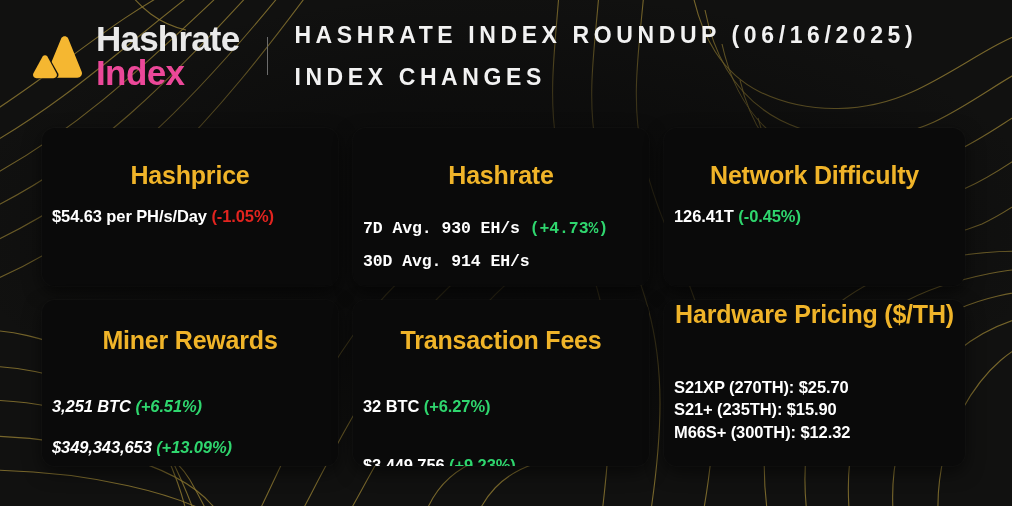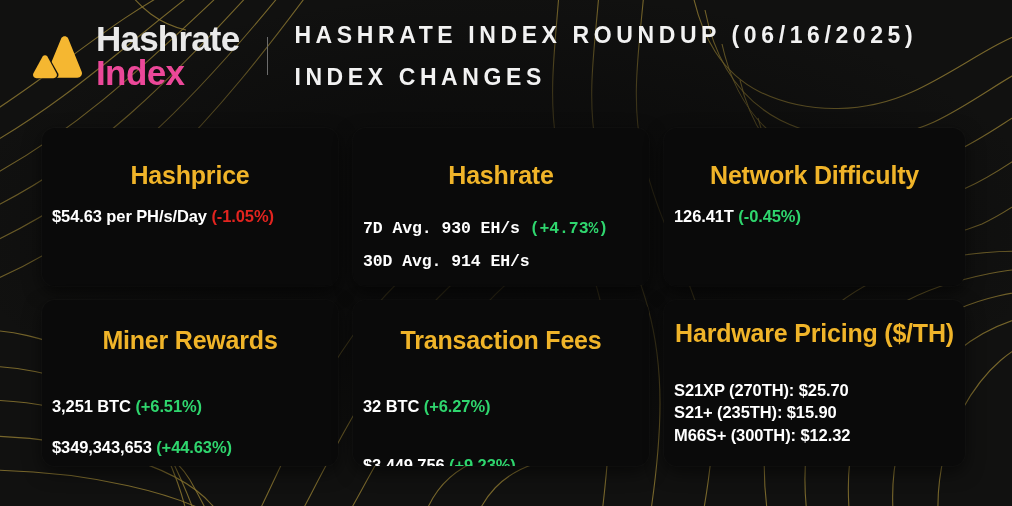--- a/index.html
+++ b/index.html
@@ -182,27 +182,27 @@
   #card-hashprice .card-title { margin-top: 33px; }
   #card-hashprice .metrics { margin-top: 16px; gap: 19px; }
 
   #card-hashrate .card-title { margin-top: 33px; }
   #card-hashrate .metrics { margin-top: 28px; gap: 14px; font-family: Liberation Mono, monospace; }
 
   #card-difficulty .card-title { margin-top: 33px; }
   #card-difficulty .metrics { margin-top: 16px; }
 
   #card-rewards .card-title { margin-top: 26px; }
-  #card-rewards .metrics { margin-top: 41px; gap: 22px; }
+  #card-rewards .metrics { margin-top: 41px; gap: 22px; font-style: italic; }
 
   #card-fees .card-title { margin-top: 26px; }
   #card-fees .metrics { margin-top: 41px; gap: 40px; }
 
-  #card-hardware .card-title { margin-top: 19px; }
-  #card-hardware .metrics { margin-top: 30px; }
+  #card-hardware .card-title { }
+  #card-hardware .metrics { margin-top: 46px; }
 </style>
 </head>
 <body>
 
 <div id="stage">
 
   <svg id="topo" viewBox="0 0 1012 506" preserveAspectRatio="none" aria-hidden="true">
     <path d="M-20,120 C60,70 110,20 190,-20"></path>
     <path d="M-20,150 C70,100 130,40 210,-20"></path>
     <path d="M-20,182 C80,130 150,60 235,-20"></path>
@@ -283,21 +283,21 @@
       <div class="card" id="card-difficulty">
         <div class="card-title">Network Difficulty</div>
         <div class="metrics">
           <div class="metric"><span>126.41T</span> <span class="chg up">(-0.45%)</span></div>
         </div>
       </div>
       <div class="card" id="card-rewards">
         <div class="card-title">Miner Rewards</div>
         <div class="metrics">
           <div class="metric"><span>3,251 BTC</span> <span class="chg up">(+6.51%)</span></div>
-          <div class="metric"><span>$349,343,653</span> <span class="chg up">(+44.63%)</span></div>
+          <div class="metric"><span>$349,343,653</span> <span class="chg up">(+13.09%)</span></div>
         </div>
       </div>
       <div class="card" id="card-fees">
         <div class="card-title">Transaction Fees</div>
         <div class="metrics">
           <div class="metric"><span>32 BTC</span> <span class="chg up">(+6.27%)</span></div>
           <div class="metric"><span>$3,449,756</span> <span class="chg up">(+9.23%)</span></div>
         </div>
       </div>
       <div class="card" id="card-hardware">

